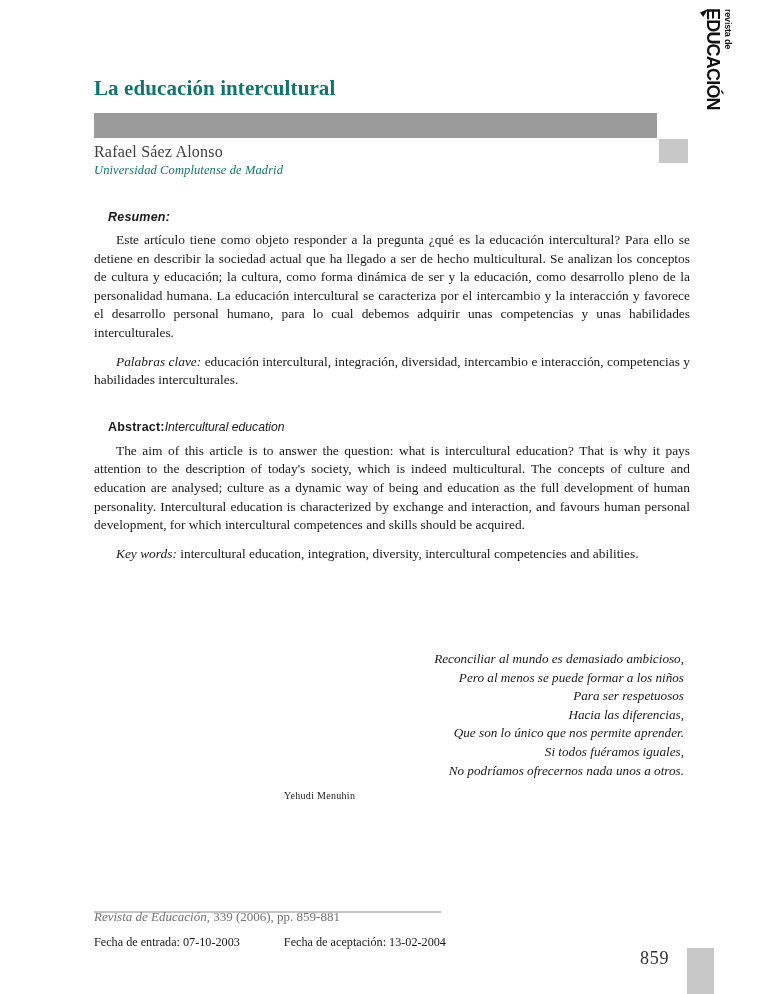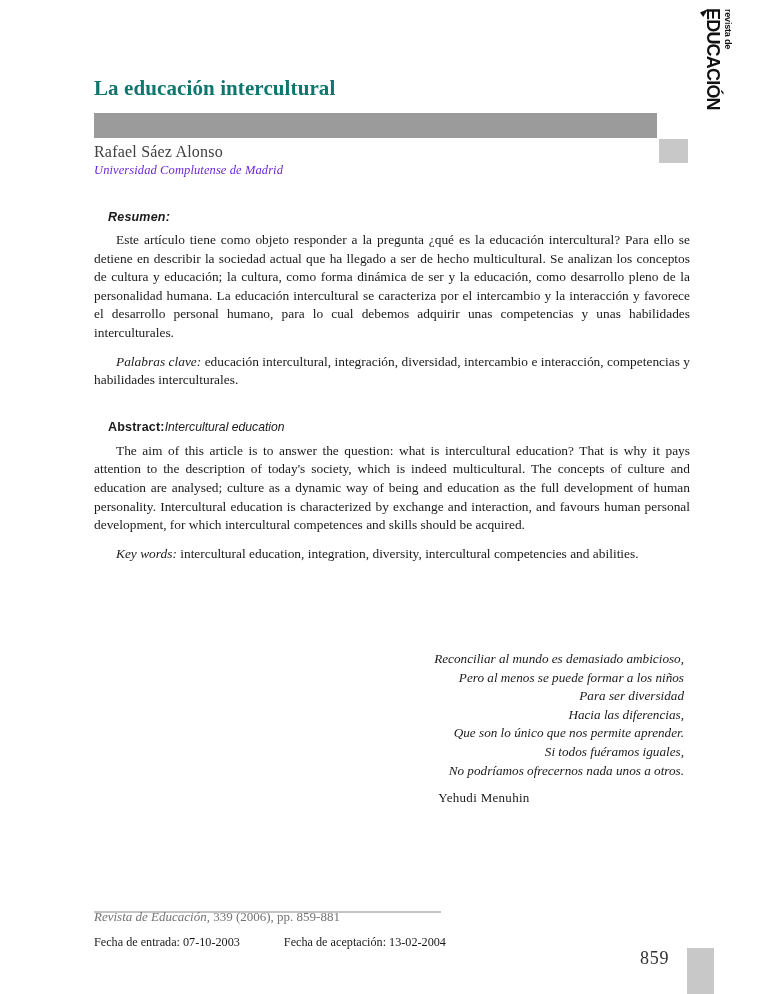--- a/index.html
+++ b/index.html
@@ -105,21 +105,21 @@
     font-size: 16px;
     color: #404040;
     letter-spacing: 0.2px;
   }
   .affiliation {
     position: absolute;
     left: 94px;
     top: 163px;
     font-size: 12.5px;
     font-style: italic;
-    color: #6d28d9;
+    color: #0f766e;
     letter-spacing: 0.1px;
   }
 
   
   .body-col {
     position: absolute;
     left: 94px;
     top: 210px;
     width: 596px;
   }
@@ -176,22 +176,22 @@
     font-style: italic;
     font-size: 13.2px;
     line-height: 18.6px;
     color: #1a1a1a;
   }
   .poem-attr {
     position: absolute;
     right: 84px;
     top: 790px;
     width: 400px;
-    text-align: center;
-    font-size: 13px;
+    text-align: left;
+    font-size: 10px;
     color: #1a1a1a;
     letter-spacing: 0.3px;
   }
 
   
   .foot-rule {
     position: absolute;
     left: 94px;
     top: 911px;
     width: 347px;
@@ -264,21 +264,21 @@
   <div class="label-abstract-line"><span class="label-abstract">Abstract:</span><span class="label-abstract-it">Intercultural education</span></div>
 
   <div class="para">The aim of this article is to answer the question: what is intercultural education? That is why it pays attention to the description of today's society, which is indeed multicultural. The concepts of culture and education are analysed; culture as a dynamic way of being and education as the full development of human personality. Intercultural education is characterized by exchange and interaction, and favours human personal development, for which intercultural competences and skills should be acquired.</div>
 
   <div class="para tight"><span class="kw-label">Key words:</span><span> intercultural education, integration, diversity, intercultural competencies and abilities.</span></div>
 </div>
 
 <div class="poem">
   <div>Reconciliar al mundo es demasiado ambicioso,</div>
   <div>Pero al menos se puede formar a los niños</div>
-  <div>Para ser diversidad</div>
+  <div>Para ser respetuosos</div>
   <div>Hacia las diferencias,</div>
   <div>Que son lo único que nos permite aprender.</div>
   <div>Si todos fuéramos iguales,</div>
   <div>No podríamos ofrecernos nada unos a otros.</div>
 </div>
 <div class="poem-attr">Yehudi Menuhin</div>
 
 <div class="foot-rule"></div>
 <div class="foot-line1"><span class="it">Revista de Educación,</span><span> 339 (2006), pp. 859-881</span></div>
 <div class="foot-line2"><span>Fecha de entrada: 07-10-2003</span><span class="gap"></span><span>Fecha de aceptación: 13-02-2004</span></div>

